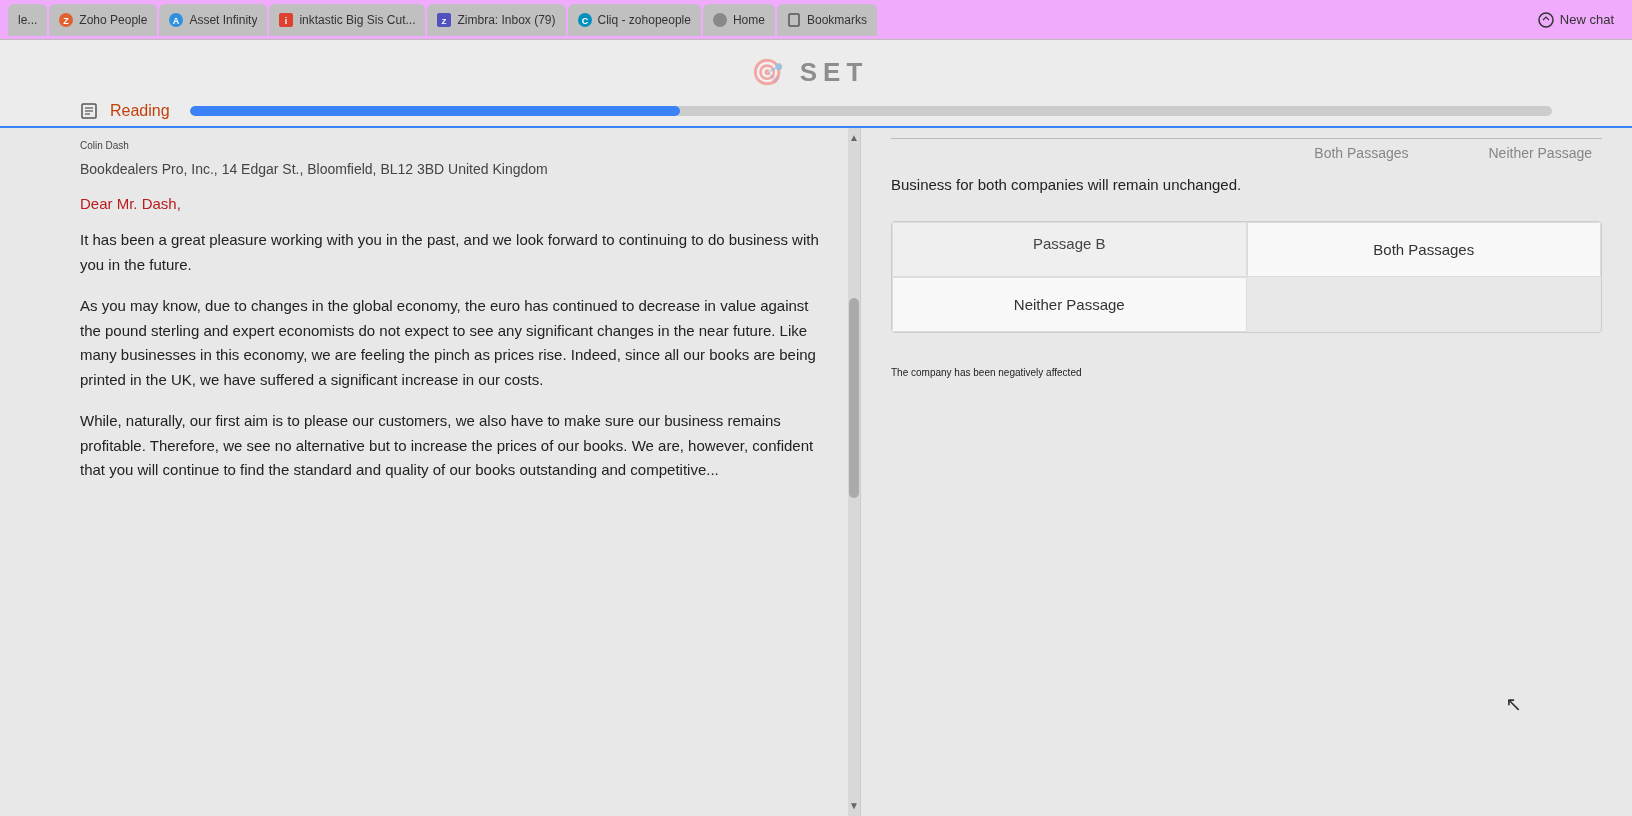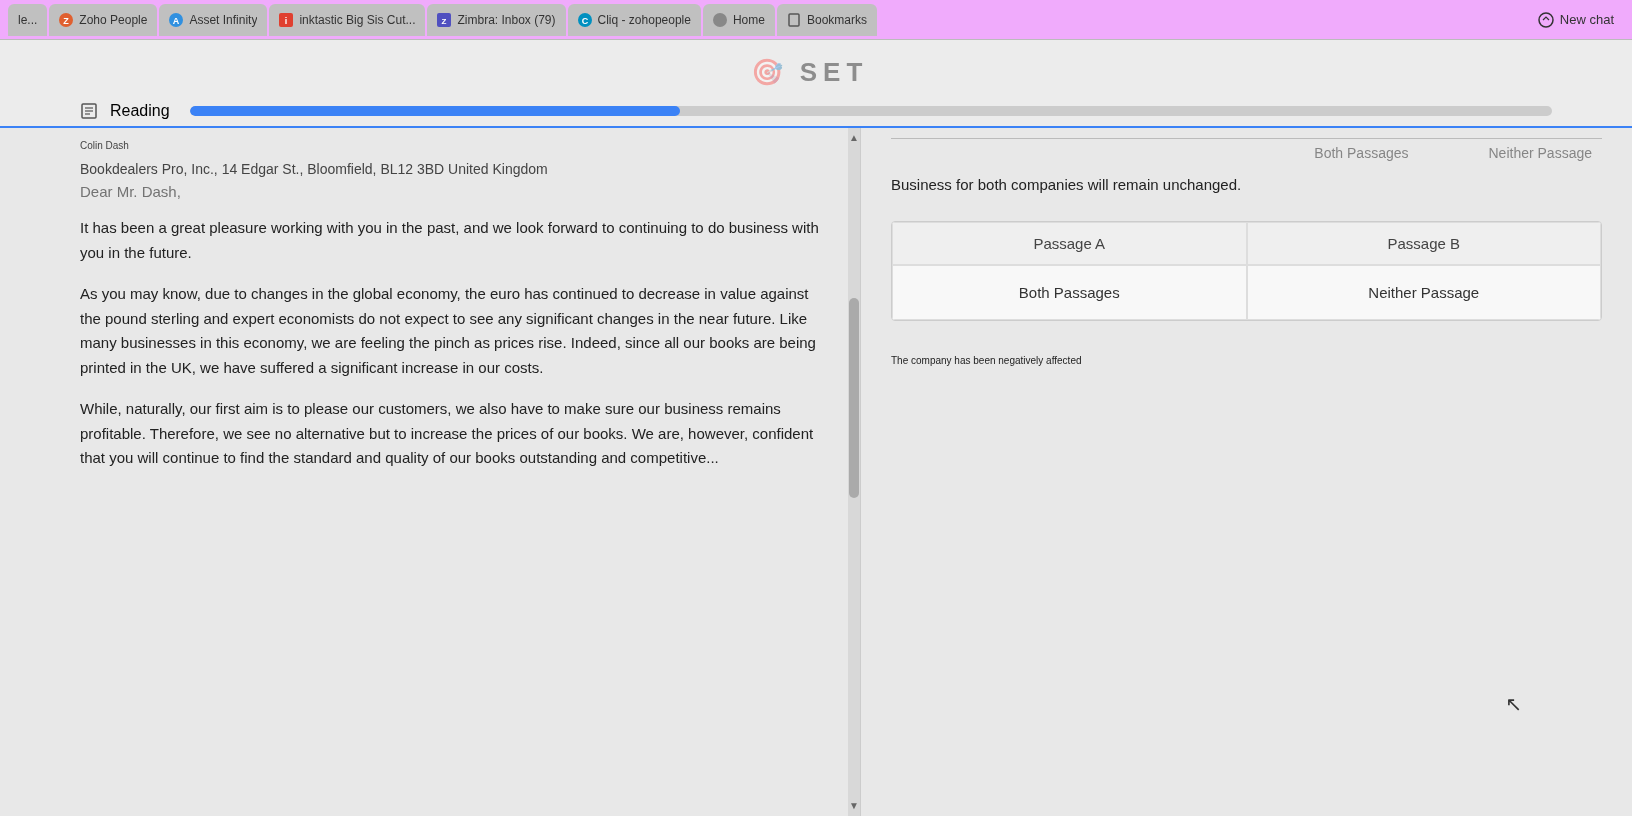--- a/index.html
+++ b/index.html
@@ -82,21 +82,21 @@
       display: flex;
       align-items: center;
       padding: 6px 80px;
       background: #ececec;
       gap: 12px;
       border-bottom: 2px solid #3b82f6;
     }
     .reading-label {
       font-size: 16px;
       font-weight: 500;
-      color: #000000;
+      color: #c2410c;
       margin-right: 8px;
     }
     .progress-bar-container {
       flex: 1;
       height: 10px;
       background: #ccc;
       border-radius: 5px;
       overflow: hidden;
     }
     .progress-bar-fill {
@@ -124,25 +124,25 @@
     }
     .passage-author {
       font-size: 10px;
       color: #444;
       margin-bottom: 4px;
       font-weight: 500;
     }
     .passage-address {
       font-size: 14px;
       color: #444;
-      margin-bottom: 0;
+      margin-bottom: 12px;
     }
     .passage-salutation {
       font-size: 15px;
-      color: #737373;
+      color: #b91c1c;
       margin-bottom: 12px;
     }
     .passage-paragraph {
       font-size: 15px;
       color: #222;
       margin-bottom: 16px;
       line-height: 1.65;
     }
 
     
@@ -366,21 +366,20 @@
       <div class="partial-divider"></div>
       <div class="question-header-partial">
         <span>Both Passages</span>
         <span>Neither Passage</span>
       </div>
 
       <div class="answer-section">
         <div class="answer-statement">Business for both companies will remain unchanged.</div>
 
         <div class="answer-grid">
-          <div class="answer-cell header-cell">Passage A</div>
           <div class="answer-cell header-cell">Passage B</div>
           <div class="answer-cell">Both Passages</div>
           <div class="answer-cell">Neither Passage</div>
         </div>
       </div>
 
       <div class="second-question-text">The company has been negatively affected</div>
     </div>
 
   </div>

